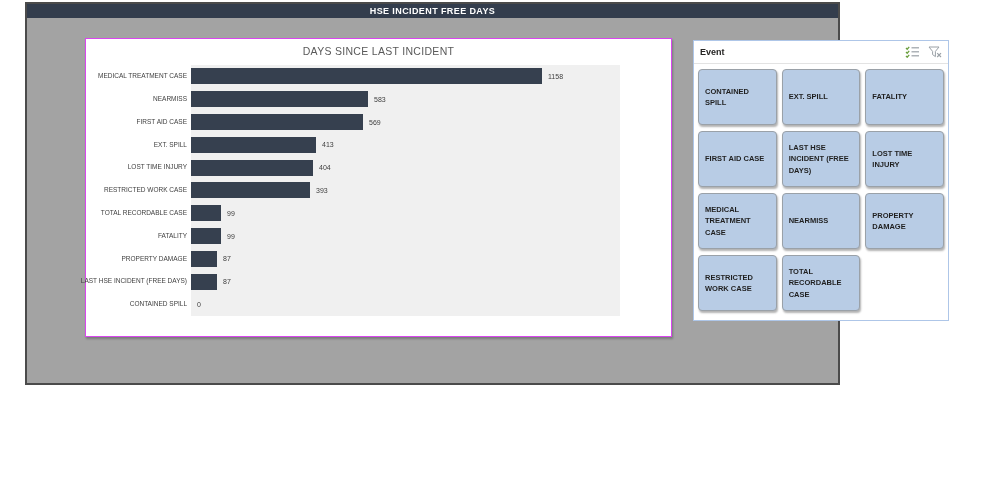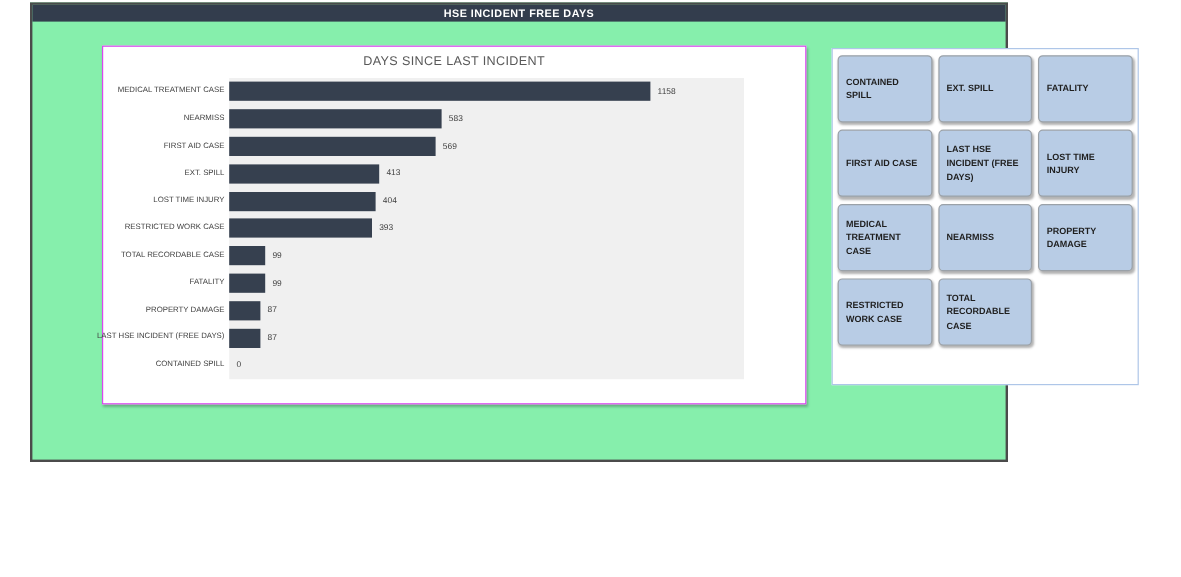--- a/index.html
+++ b/index.html
@@ -1,20 +1,20 @@
 <!DOCTYPE html>
 <html><head>
 <meta charset="utf-8">
 <style>
   * { margin:0; padding:0; box-sizing:border-box; }
   html,body { width:984px; height:481px; background:#ffffff;
     font-family:"Liberation Sans", sans-serif; position:relative; overflow:hidden; }
 
   .page { position:absolute; left:25px; top:2px; width:815px; height:383px;
-    background:#86efac; border:2px solid #4b4b4b; }
+    background:#a3a3a3; border:2px solid #4b4b4b; }
 
   .header-bar { position:absolute; left:0; top:0; width:100%; height:14px;
     background:#333D4D; display:flex; align-items:center; justify-content:center; }
   .header-bar span { color:#ffffff; font-size:9px; font-weight:bold; letter-spacing:.4px; }
 
   
   .chart-card { position:absolute; left:58px; top:34px; width:587px; height:299px;
     background:#ffffff; border:1px solid #d946ef; box-shadow:1px 2px 2px rgba(0,0,0,.25); }
   .chart-title { position:absolute; left:0; top:6px; width:100%; text-align:center;
     font-size:10.5px; color:#595959; letter-spacing:.3px; }
@@ -110,20 +110,41 @@
           <span class="bar-value">87</span>
         </div>
         <div class="bar-row">
           <div class="bar" style="width: 0px;"></div>
           <span class="bar-value">0</span>
         </div>
       </div>
   </div>
 
   <div class="slicer-card">
+    <div class="slicer-header">
+      <span class="slicer-title">Event</span>
+      <span class="slicer-icons">
+        <svg width="15" height="12" viewBox="0 0 15 12">
+          <g stroke="#6B9F3E" stroke-width="1.3" fill="none">
+            <path d="M1 2 l1.2 1.2 L4.2 0.8"></path>
+            <path d="M1 6 l1.2 1.2 L4.2 4.8"></path>
+            <path d="M1 10 l1.2 1.2 L4.2 8.8"></path>
+          </g>
+          <g stroke="#9aa0a6" stroke-width="1.2">
+            <line x1="6.5" y1="1.8" x2="14" y2="1.8"></line>
+            <line x1="6.5" y1="5.8" x2="14" y2="5.8"></line>
+            <line x1="6.5" y1="9.8" x2="14" y2="9.8"></line>
+          </g>
+        </svg>
+        <svg width="14" height="12" viewBox="0 0 14 12">
+          <path d="M1 1 L11 1 L7.4 5.4 L7.4 10.6 L4.6 8.6 L4.6 5.4 Z" fill="none" stroke="#9aa0a6" stroke-width="1"></path>
+          <path d="M9.2 7.2 L13 11 M13 7.2 L9.2 11" stroke="#9aa0a6" stroke-width="1.2"></path>
+        </svg>
+      </span>
+    </div>
     <div class="slicer-grid" id="slicer-grid">
         <button class="slicer-button">CONTAINED SPILL</button>
         <button class="slicer-button">EXT. SPILL</button>
         <button class="slicer-button">FATALITY</button>
         <button class="slicer-button">FIRST AID CASE</button>
         <button class="slicer-button">LAST HSE INCIDENT (FREE DAYS)</button>
         <button class="slicer-button">LOST TIME INJURY</button>
         <button class="slicer-button">MEDICAL TREATMENT CASE</button>
         <button class="slicer-button">NEARMISS</button>
         <button class="slicer-button">PROPERTY DAMAGE</button>

